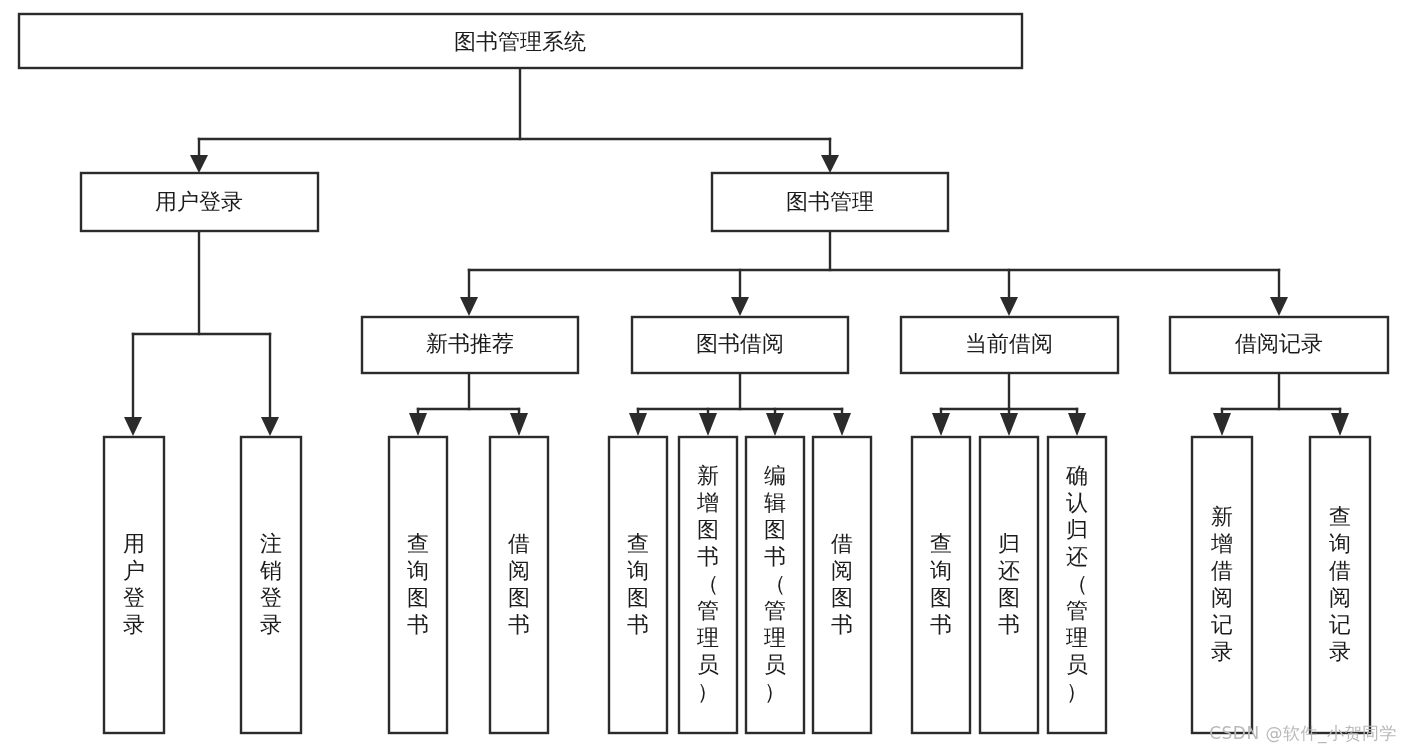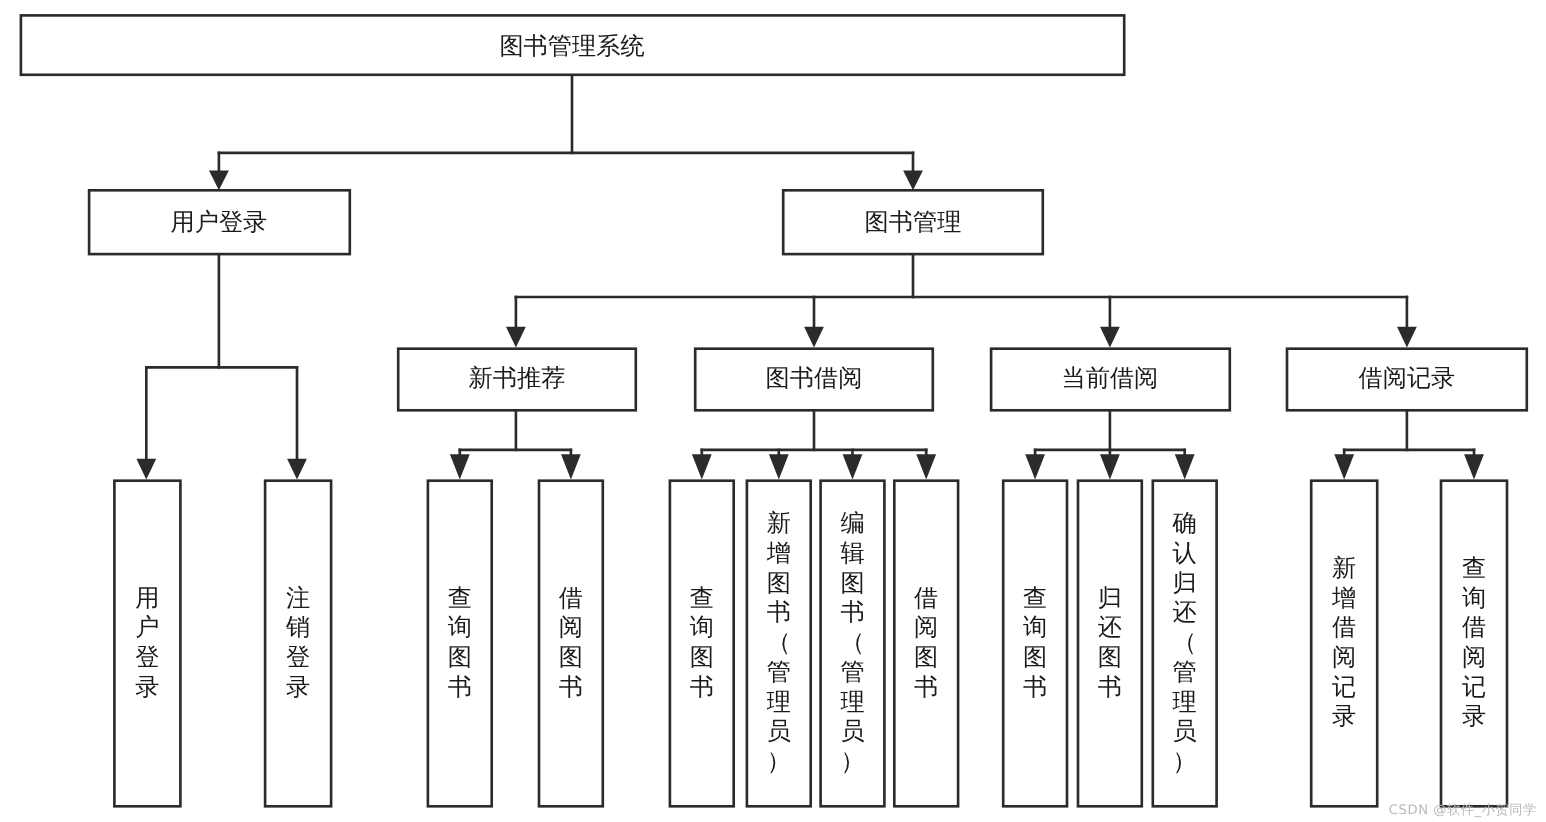--- a/index.html
+++ b/index.html
@@ -51,21 +51,21 @@
     fill: #1b1b1b;
     font-family: "DejaVu Sans", "Liberation Sans", sans-serif;
     font-size: 22px;
     text-anchor: middle;
   }
   .watermark-text {
     position: absolute;
     right: 8px;
     bottom: 2px;
     font-family: "DejaVu Sans", "Liberation Sans", sans-serif;
-    font-size: 12px;
+    font-size: 17px;
     color: #b9b9b9;
     letter-spacing: 0.5px;
     white-space: nowrap;
     user-select: none;
   }
 </style>
 </head>
 <body>
 
 <div id="diagram-root">

